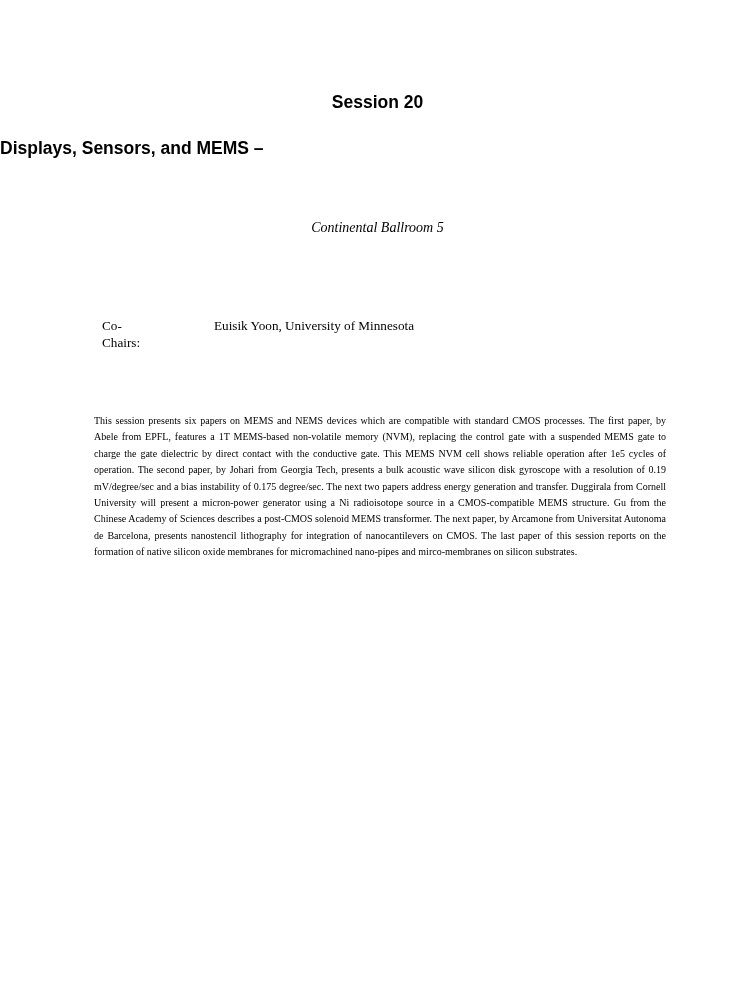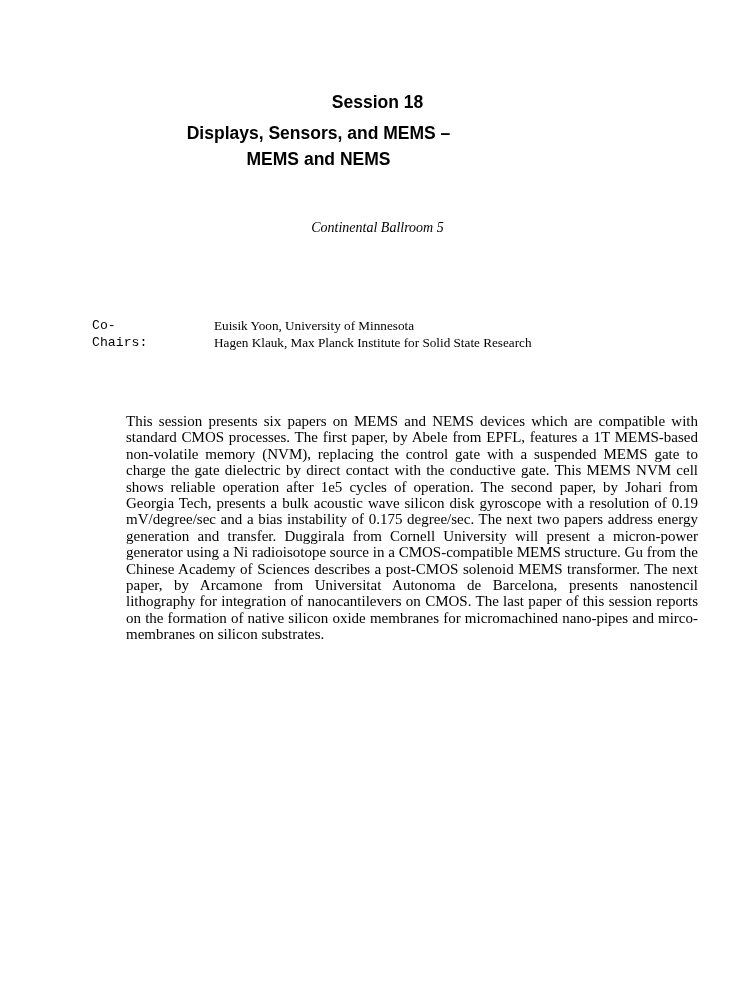--- a/index.html
+++ b/index.html
@@ -1,43 +1,41 @@
 <!DOCTYPE html>
 <html><head>
 <meta charset="utf-8">
 <style>
   html, body { margin: 0; padding: 0; background: #ffffff; }
   body { width: 755px; height: 1000px; position: relative; overflow: hidden; color: #000; }
   .sans { font-family: "Liberation Sans", sans-serif; font-weight: bold; }
   .serif { font-family: "Liberation Serif", serif; }
   #session-title { position: absolute; top: 92px; left: 0; width: 755px; text-align: center; font-size: 17.5px; }
-  #session-heading { position: absolute; top: 120px; left: 0; width: 637px; text-align: center; font-size: 17.5px; line-height: 26px; }
+  #session-heading { position: absolute; top: 135px; left: 0; width: 637px; text-align: left; font-size: 17.5px; line-height: 26px; }
   #session-heading div { white-space: nowrap; }
   #session-meta { position: absolute; top: 219px; left: 0; width: 755px; text-align: center; font-size: 14px; line-height: 17px; }
   #session-meta .loc { font-style: italic; }
   #chairs { position: absolute; top: 318px; left: 90px; font-size: 13.2px; line-height: 16.5px; }
-  #chairs .label { position: absolute; left: 2px; top: 0; font-family: Liberation Mono, monospace; }
+  #chairs .label { position: absolute; left: 12px; top: 0; }
   #chairs .names { position: absolute; left: 88px; top: 0; white-space: nowrap; margin-left: 36px; }
-  #abstract { position: absolute; top: 413px; left: 94px; width: 572px; font-size: 15px; line-height: 16.4px; text-align: justify; margin-left: 32px; }
+  #abstract { position: absolute; top: 413px; left: 94px; width: 572px; font-size: 10px; line-height: 16.4px; text-align: justify; }
 </style>
 </head>
 <body>
 
-<div id="session-title" class="sans">Session 18</div>
+<div id="session-title" class="sans">Session 20</div>
 
 <div id="session-heading" class="sans">
   <div>Displays, Sensors, and MEMS –</div>
-  <div>MEMS and NEMS</div>
 </div>
 
 <div id="session-meta" class="serif">
   <div class="loc">Continental Ballroom 5</div>
 </div>
 
 <div id="chairs" class="serif">
   <div class="label">Co-Chairs:</div>
   <div class="names">
     <div>Euisik Yoon, University of Minnesota</div>
-    <div>Hagen Klauk, Max Planck Institute for Solid State Research</div>
   </div>
 </div>
 
 <div id="abstract" class="serif">This session presents six papers on MEMS and NEMS devices which are compatible with standard CMOS processes. The first paper, by Abele from EPFL, features a 1T MEMS-based non-volatile memory (NVM), replacing the control gate with a suspended MEMS gate to charge the gate dielectric by direct contact with the conductive gate. This MEMS NVM cell shows reliable operation after 1e5 cycles of operation. The second paper, by Johari from Georgia Tech, presents a bulk acoustic wave silicon disk gyroscope with a resolution of 0.19 mV/degree/sec and a bias instability of 0.175 degree/sec. The next two papers address energy generation and transfer. Duggirala from Cornell University will present a micron-power generator using a Ni radioisotope source in a CMOS-compatible MEMS structure. Gu from the Chinese Academy of Sciences describes a post-CMOS solenoid MEMS transformer. The next paper, by Arcamone from Universitat Autonoma de Barcelona, presents nanostencil lithography for integration of nanocantilevers on CMOS. The last paper of this session reports on the formation of native silicon oxide membranes for micromachined nano-pipes and mirco-membranes on silicon substrates.</div>
 
 </body></html>

